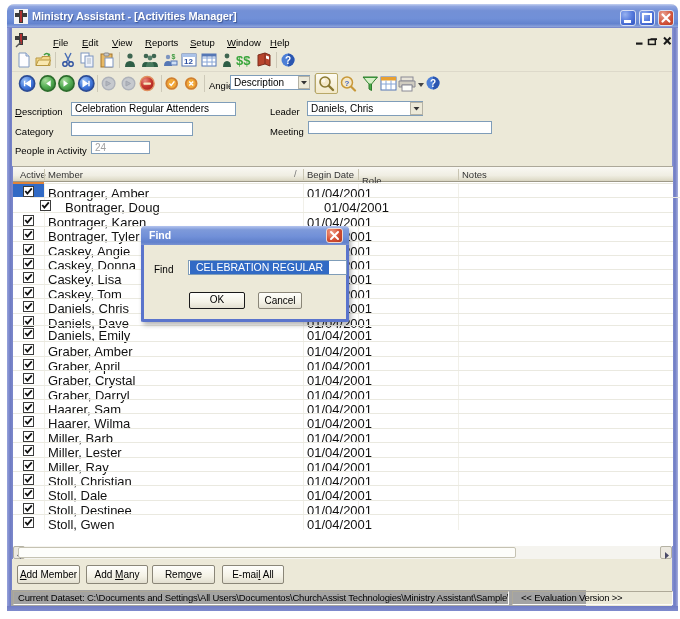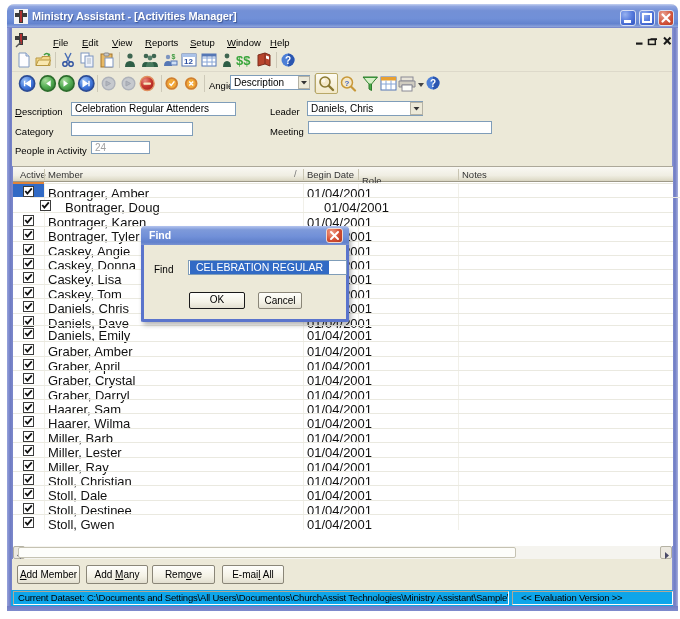--- a/index.html
+++ b/index.html
@@ -36,21 +36,21 @@
 .rline { box-shadow:0 -1px 0 #eae9e0; }
 .cb { position:absolute; left:10px; top:2px; width:11px; height:11px; background:#fff; border:1px solid #3c3c3c; }
 .cb svg { position:absolute; left:0; top:0; }
 .mname { position:absolute; left:35px; top:2px; }
 .bdate { position:absolute; left:294px; top:2px; }
 .vgl { position:absolute; top:17px; width:1px; height:346px; background:#f1f0e9; }
 #hscroll { position:absolute; left:6px; top:542px; width:659px; height:13px; background:#f5f4ef; }
 .scrollbtn { position:absolute; top:0; width:12px; height:13px; background:#ece9e0; border:1px solid #b5b2a4; border-radius:2px; }
 #btnbar { position:absolute; left:5px; top:555px; width:660px; height:31px; background:#ece9d8;text-decoration:underline; }
 .pbtn { position:absolute; top:6px; height:19px; background:linear-gradient(to bottom,#fefefb,#f4f2e6 60%,#e2dfd0); border:1px solid #8a8678; border-radius:2px; font-size:10px; text-align:center; line-height:17px; color:#000; }
-#statusbar { position:absolute; left:4px; top:586px; width:662px; height:16px; background:#0ea5e9; font-size:9.5px; letter-spacing:-0.2px; color:#000; }
+#statusbar { position:absolute; left:4px; top:586px; width:575px; height:16px; background:#a3a3a3; font-size:9.5px; letter-spacing:-0.2px; color:#000; }
 .spanel { position:absolute; top:1px; height:14px; border:1px solid; border-color:#aea998 #fdfcf8 #fdfcf8 #aea998; line-height:12px; padding-left:4px; white-space:nowrap; overflow:hidden; }
 #finddlg { position:absolute; left:141px; top:227px; width:208px; height:95px; background:#ece9d8; border:3px solid #5a74cc; border-top:none; border-radius:4px 4px 2px 2px; box-shadow:2px 3px 5px rgba(0,0,0,.3); }
 #findtitle { position:absolute; left:-3px; top:-1px; width:208px; height:19px; border-radius:4px 4px 0 0;
   background:linear-gradient(to bottom,#b4c4ee 0%,#7e9ada 20%,#7190d8 55%,#6080cc 85%,#7a93d2 100%);
   color:#fff; font-weight:bold; font-size:10.5px; }
 .tbicon { position:absolute; top:2px; }
 </style>
 </head>
 <body>
 <div id="win">

